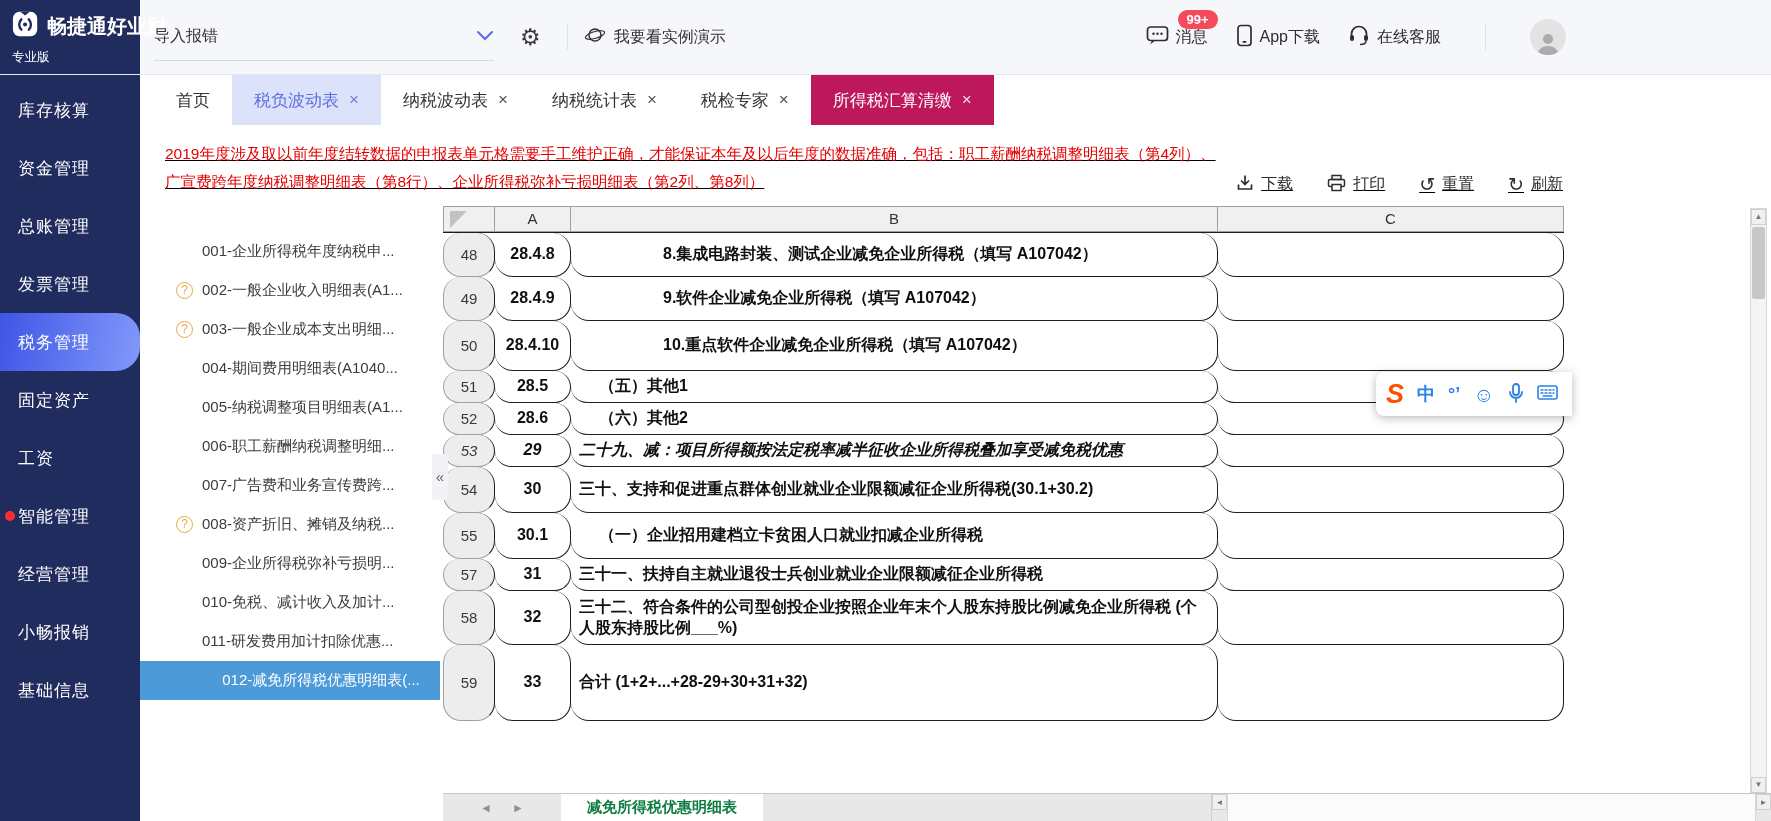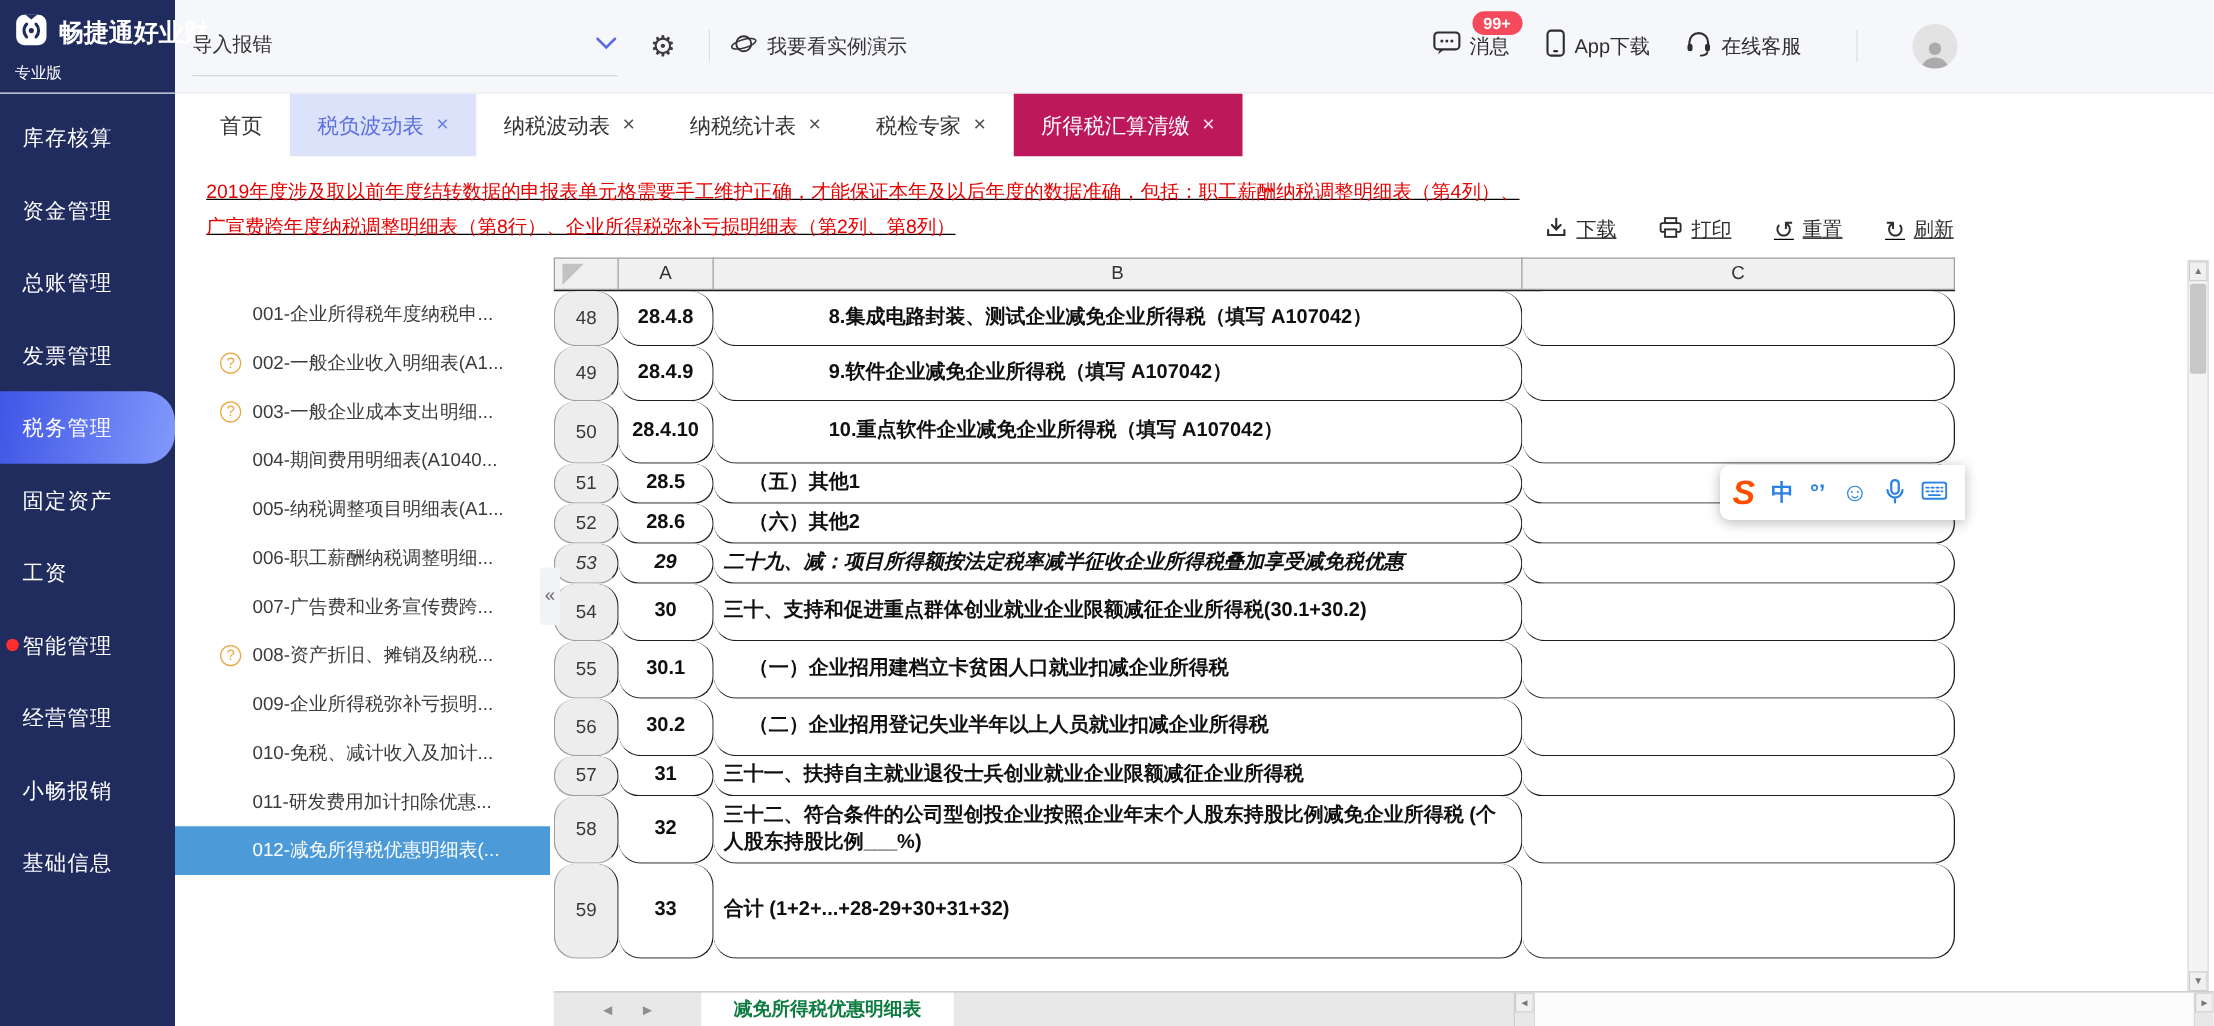--- a/index.html
+++ b/index.html
@@ -45,21 +45,21 @@
   .toolbar { margin-left:auto; display:flex; align-items:center; gap:34px; padding-top:16px; white-space:nowrap; }
   .tool-btn { display:flex; align-items:center; gap:7px; font-size:16px; color:#2e2e2e; cursor:pointer; }
   .tool-glyph { font-size:19px; line-height:1; color:#2e2e2e; }
 
   .work-row { flex:1; min-height:0; display:flex; position:relative; }
   .forms-panel { width:300px; flex-shrink:0; padding-top:28px; }
   .form-item { position:relative; height:39px; display:flex; align-items:center; padding-left:62px;
     font-size:15px; color:#3c3c3c; cursor:pointer; white-space:nowrap; }
   .form-item .help { position:absolute; left:36px; top:11px; width:17px; height:17px; border:1.5px solid #eaa640;
     color:#eaa640; border-radius:50%; font-size:12px; display:flex; align-items:center; justify-content:center; }
-  .form-item.active { background:#4d9ad9; color:#fff; }
+  .form-item.active { background:#4d9ad9; color:#fff;justify-content:center; }
   .collapse-handle { position:absolute; left:292px; top:250px; width:16px; height:46px; background:#f2f3f7;
     border-radius:3px; display:flex; align-items:center; justify-content:center; color:#666; font-size:15px; cursor:pointer; z-index:5; }
 
   
   .sheet-area { flex:1; min-width:0; position:relative; padding-top:2px; }
   .grid { margin-left:3px; width:1121px; }
   .grid-header { display:flex; height:26px; background:#f0f0f0; }
   .gh { border:1px solid #9f9f9f; border-left:none; display:flex; align-items:center; justify-content:center;
     font-size:15px; color:#333; }
   .gh.corner { width:52px; border-left:1px solid #9f9f9f; position:relative; }
@@ -380,26 +380,20 @@
                 <div class="cell a">30</div>
                 <div class="cell b ind0">三十、支持和促进重点群体创业就业企业限额减征企业所得税(30.1+30.2)</div>
                 <div class="cell c"></div>
               </div>
               <div class="grid-row" style="height: 46px;">
                 <div class="cell num">55</div>
                 <div class="cell a">30.1</div>
                 <div class="cell b ind1">（一）企业招用建档立卡贫困人口就业扣减企业所得税</div>
                 <div class="cell c"></div>
               </div>
-              <div class="grid-row" style="height: 46px;">
-                <div class="cell num">56</div>
-                <div class="cell a">30.2</div>
-                <div class="cell b ind1">（二）企业招用登记失业半年以上人员就业扣减企业所得税</div>
-                <div class="cell c"></div>
-              </div>
               <div class="grid-row" style="height: 32px; text-align: center;">
                 <div class="cell num">57</div>
                 <div class="cell a">31</div>
                 <div class="cell b ind0">三十一、扶持自主就业退役士兵创业就业企业限额减征企业所得税</div>
                 <div class="cell c"></div>
               </div>
               <div class="grid-row" style="height: 54px;">
                 <div class="cell num">58</div>
                 <div class="cell a">32</div>
                 <div class="cell b ind0">三十二、符合条件的公司型创投企业按照企业年末个人股东持股比例减免企业所得税 (个人股东持股比例___%)</div>

